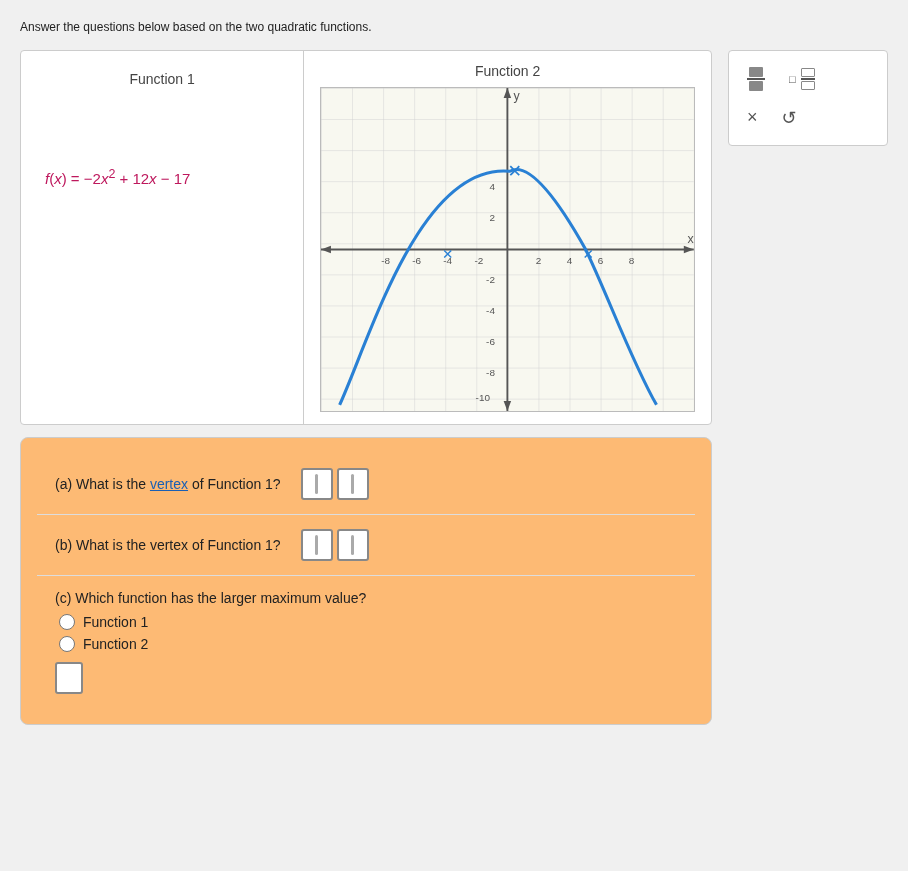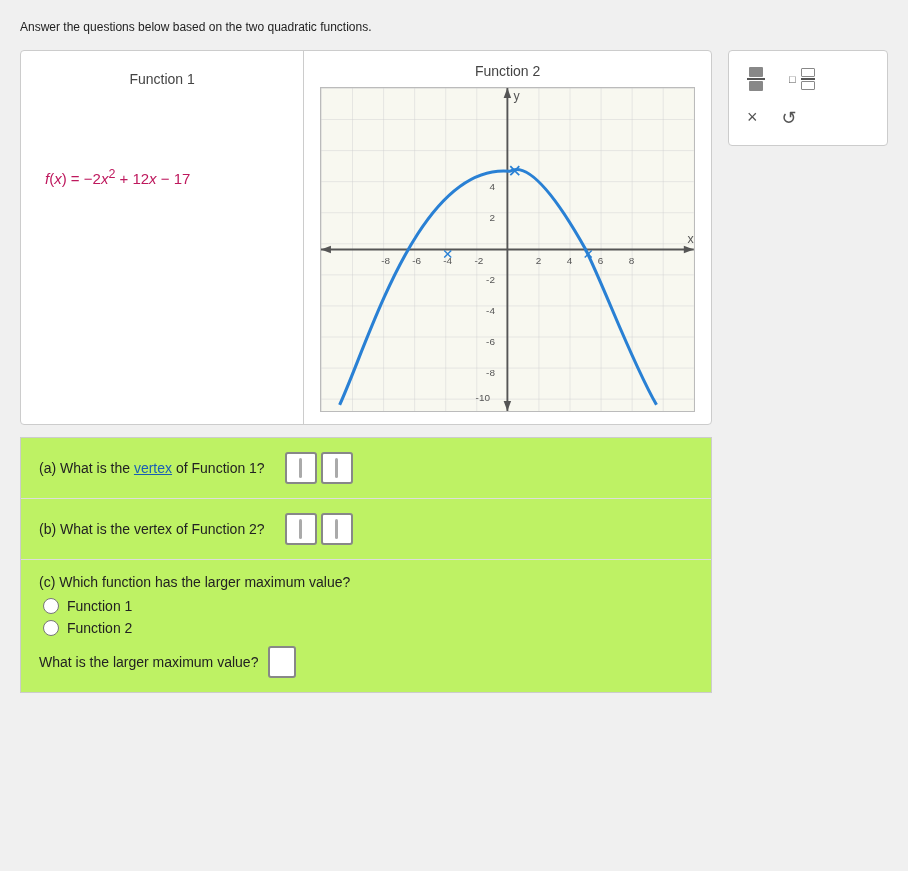--- a/index.html
+++ b/index.html
@@ -65,24 +65,24 @@
       color: #444;
       margin-bottom: 8px;
     }
     
     .graph-area {
       width: 100%;
       flex: 1;
     }
     
     .questions-container {
-      background: #bef264;
+      background: #fdba74;
       border: 1.5px solid #ccc;
-      border-radius: 0;
-      padding: 0;
+      border-radius: 8px;
+      padding: 16px;
       overflow: hidden;
     }
     .question-row {
       padding: 14px 18px;
       border-bottom: 1px solid #ddd;
     }
     .question-row:last-child {
       border-bottom: none;
     }
     .question-line {
@@ -306,21 +306,21 @@
               <div class="answer-box">
                 <div style="width:3px;height:20px;background:#aaa;border-radius:2px;"></div>
               </div>
             </div>
           </div>
         </div>
 
         <div class="question-row">
           <div class="question-line">
             <span class="question-text">
-              (b) What is the vertex of Function 2?
+              (b) What is the vertex of Function 1?
             </span>
             <div class="answer-pair">
               <div class="answer-box">
                 <div style="width:3px;height:20px;background:#aaa;border-radius:2px;"></div>
               </div>
               <div class="answer-box">
                 <div style="width:3px;height:20px;background:#aaa;border-radius:2px;"></div>
               </div>
             </div>
           </div>
@@ -334,21 +334,20 @@
             <label class="radio-option">
               <div class="radio-circle"></div>
               <span>Function 1</span>
             </label>
             <label class="radio-option">
               <div class="radio-circle"></div>
               <span>Function 2</span>
             </label>
           </div>
           <div class="max-value-row">
-            <span>What is the larger maximum value?</span>
             <div class="single-answer-box"></div>
           </div>
         </div>
 
       </div>
     </div>
 
     <div class="right-panel">
       <div class="symbol-row">
 

